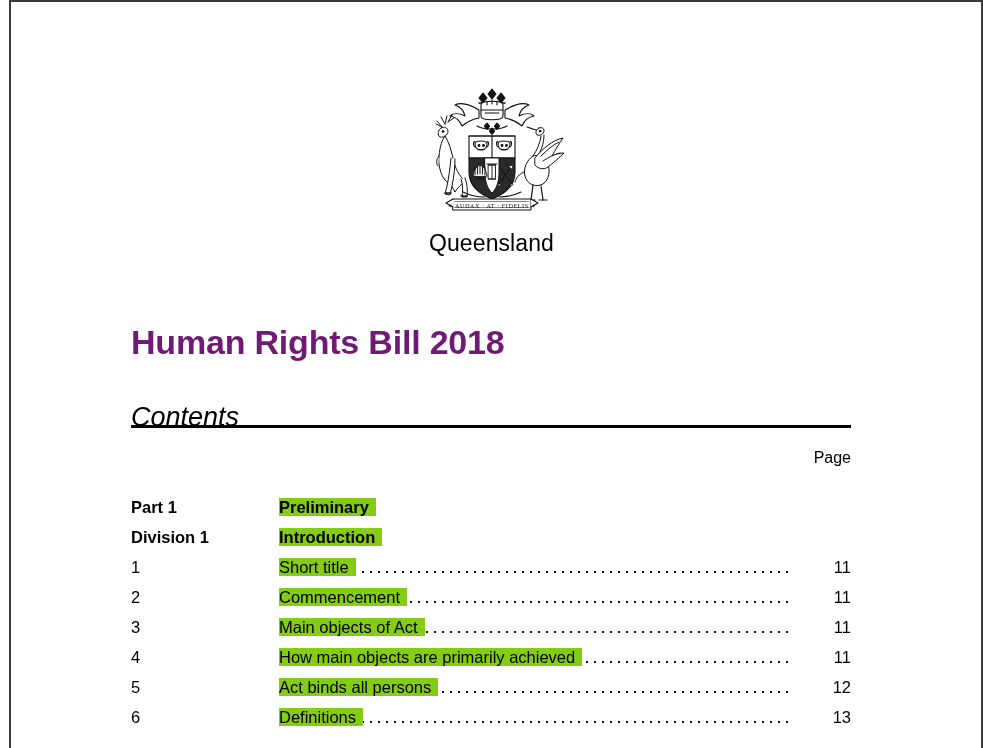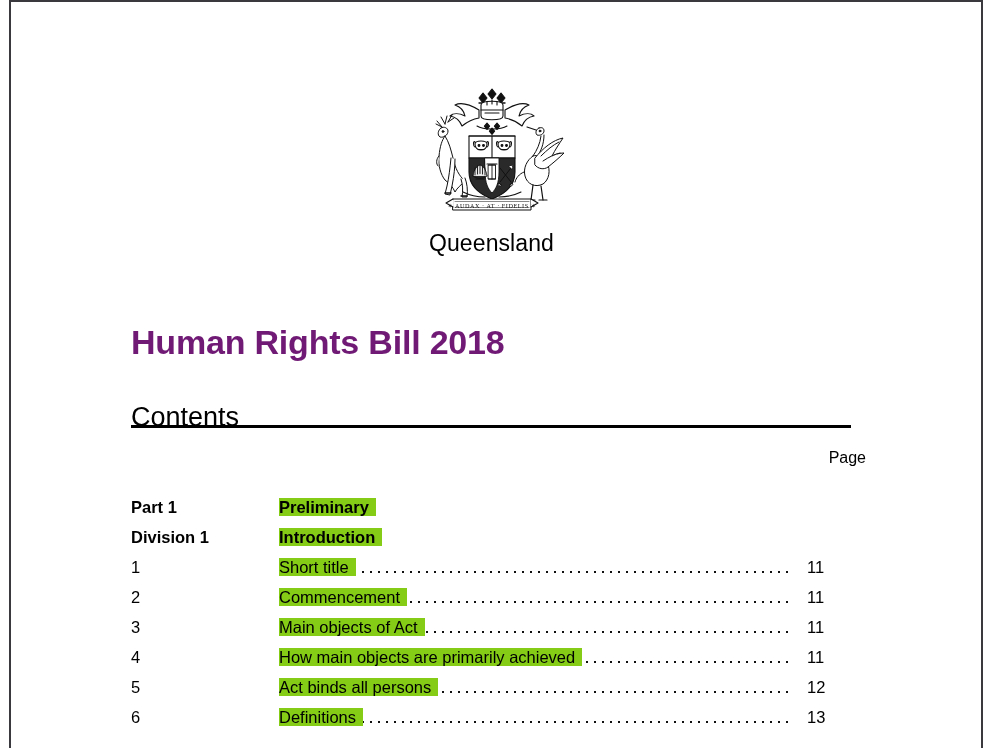--- a/index.html
+++ b/index.html
@@ -78,34 +78,35 @@
     white-space: nowrap;
   }
   #contents-heading {
     position: absolute;
     left: 131px;
     top: 380px;
     font-size: 27px;
     font-weight: 400;
     color: #000;
     white-space: nowrap;
+    font-style: italic;
   }
 
   #contents-rule {
     position: absolute;
     left: 131px;
     top: 425px;
     width: 720px;
     height: 3px;
     background: #000000;
   }
 
   #page-col-header {
     position: absolute;
-    left: 146px;
+    left: 131px;
     top: 449px;
     width: 720px;
     text-align: right;
     font-size: 16px;
     font-weight: 400;
     color: #000;
   }
 
   
   #toc {
@@ -121,21 +122,21 @@
     padding: 0;
     vertical-align: baseline;
     font-size: 16.5px;
     line-height: 30px;
     color: #000;
     white-space: nowrap;
     overflow: hidden;
   }
   .col-num   { width: 148px; }
   .col-title { width: 528px; }
-  .col-page  { width: 44px; }
+  .col-page  { width: 44px; text-align: right; }
 
   tr.is-group td { font-weight: 700; }
   tr.is-entry td { font-weight: 400; }
 
   
   .leader-wrap {
     display: block;
     position: relative;
     width: 100%;
     overflow: hidden;

